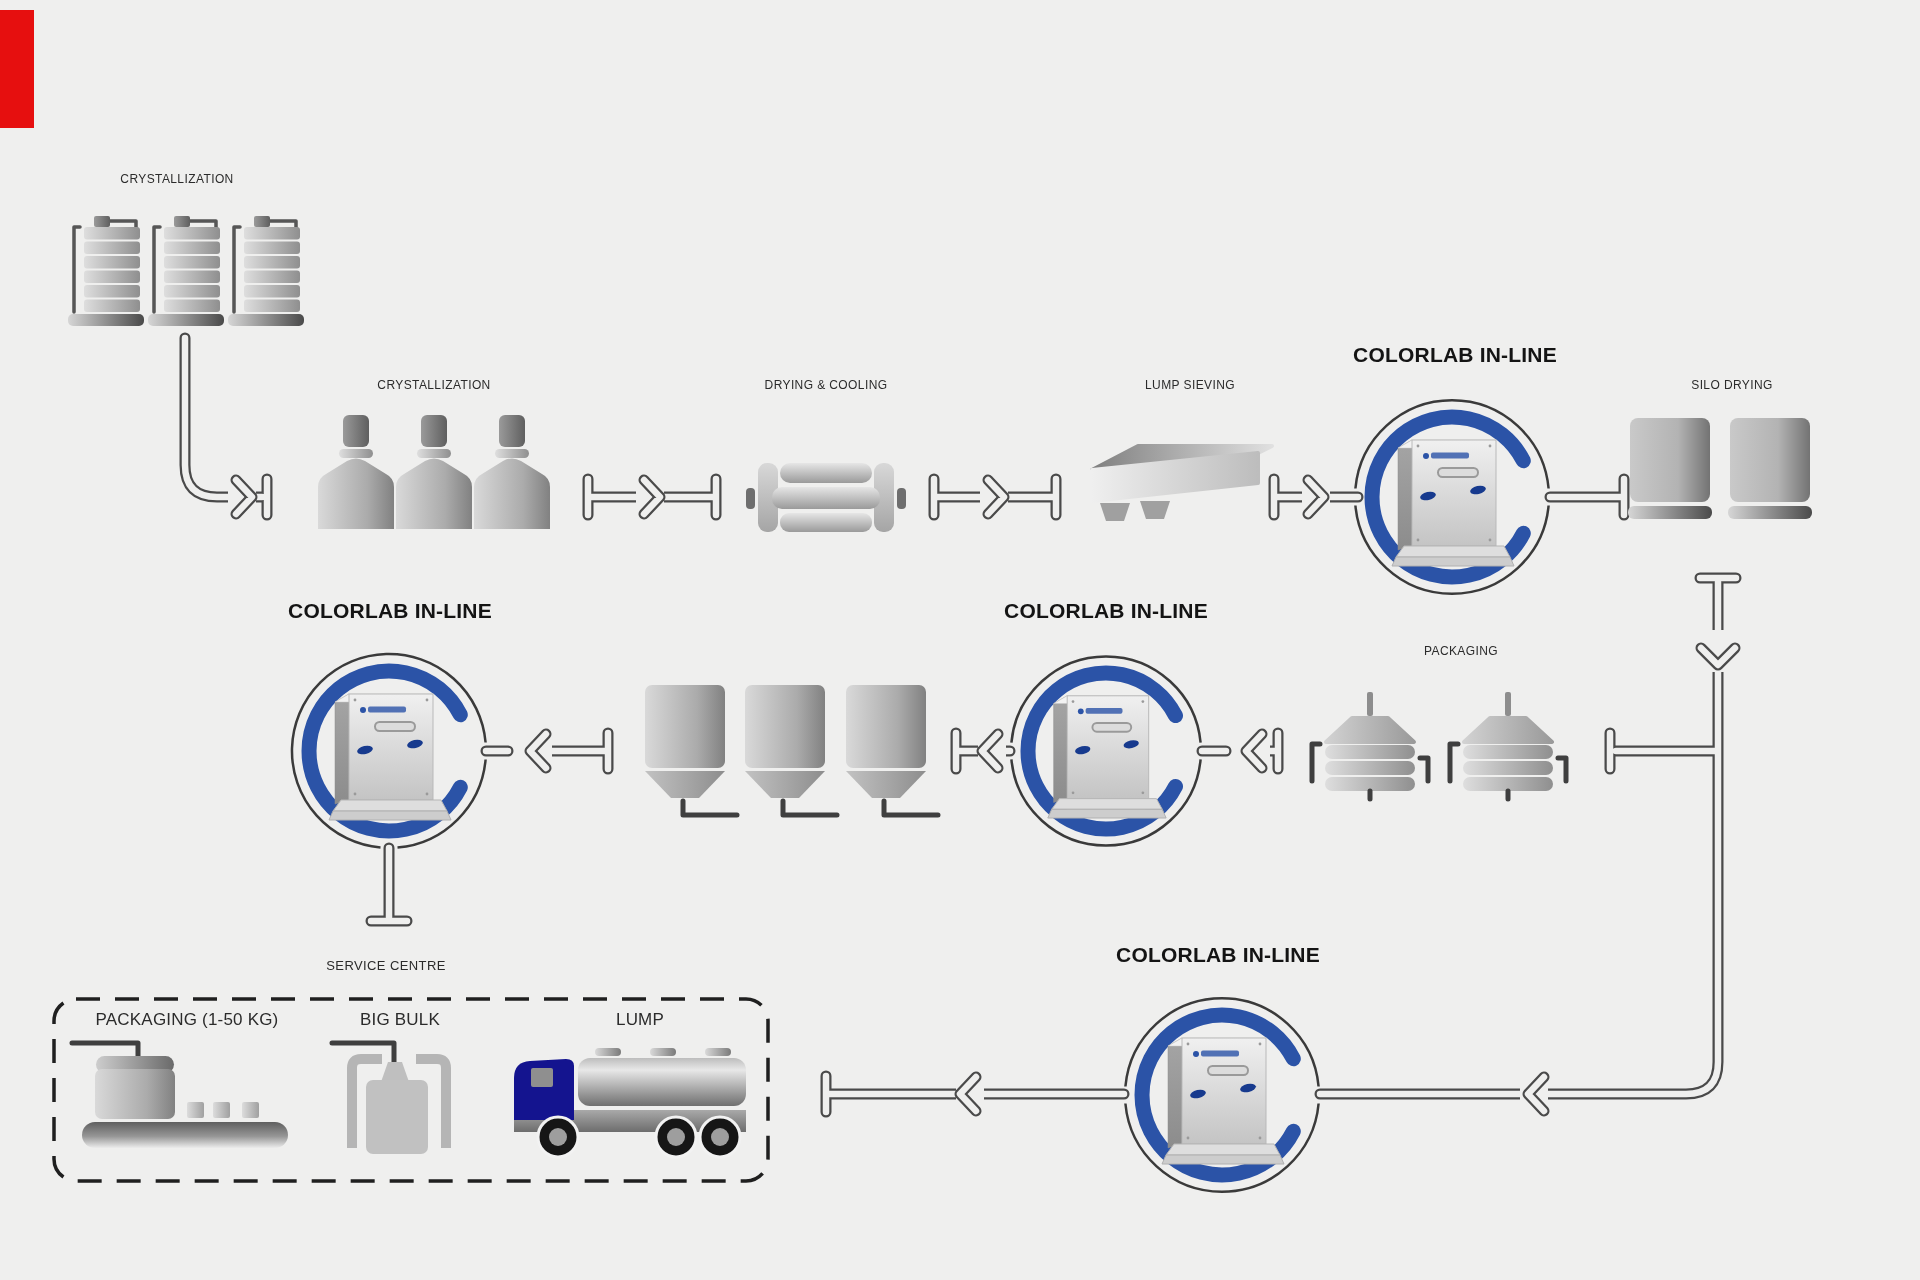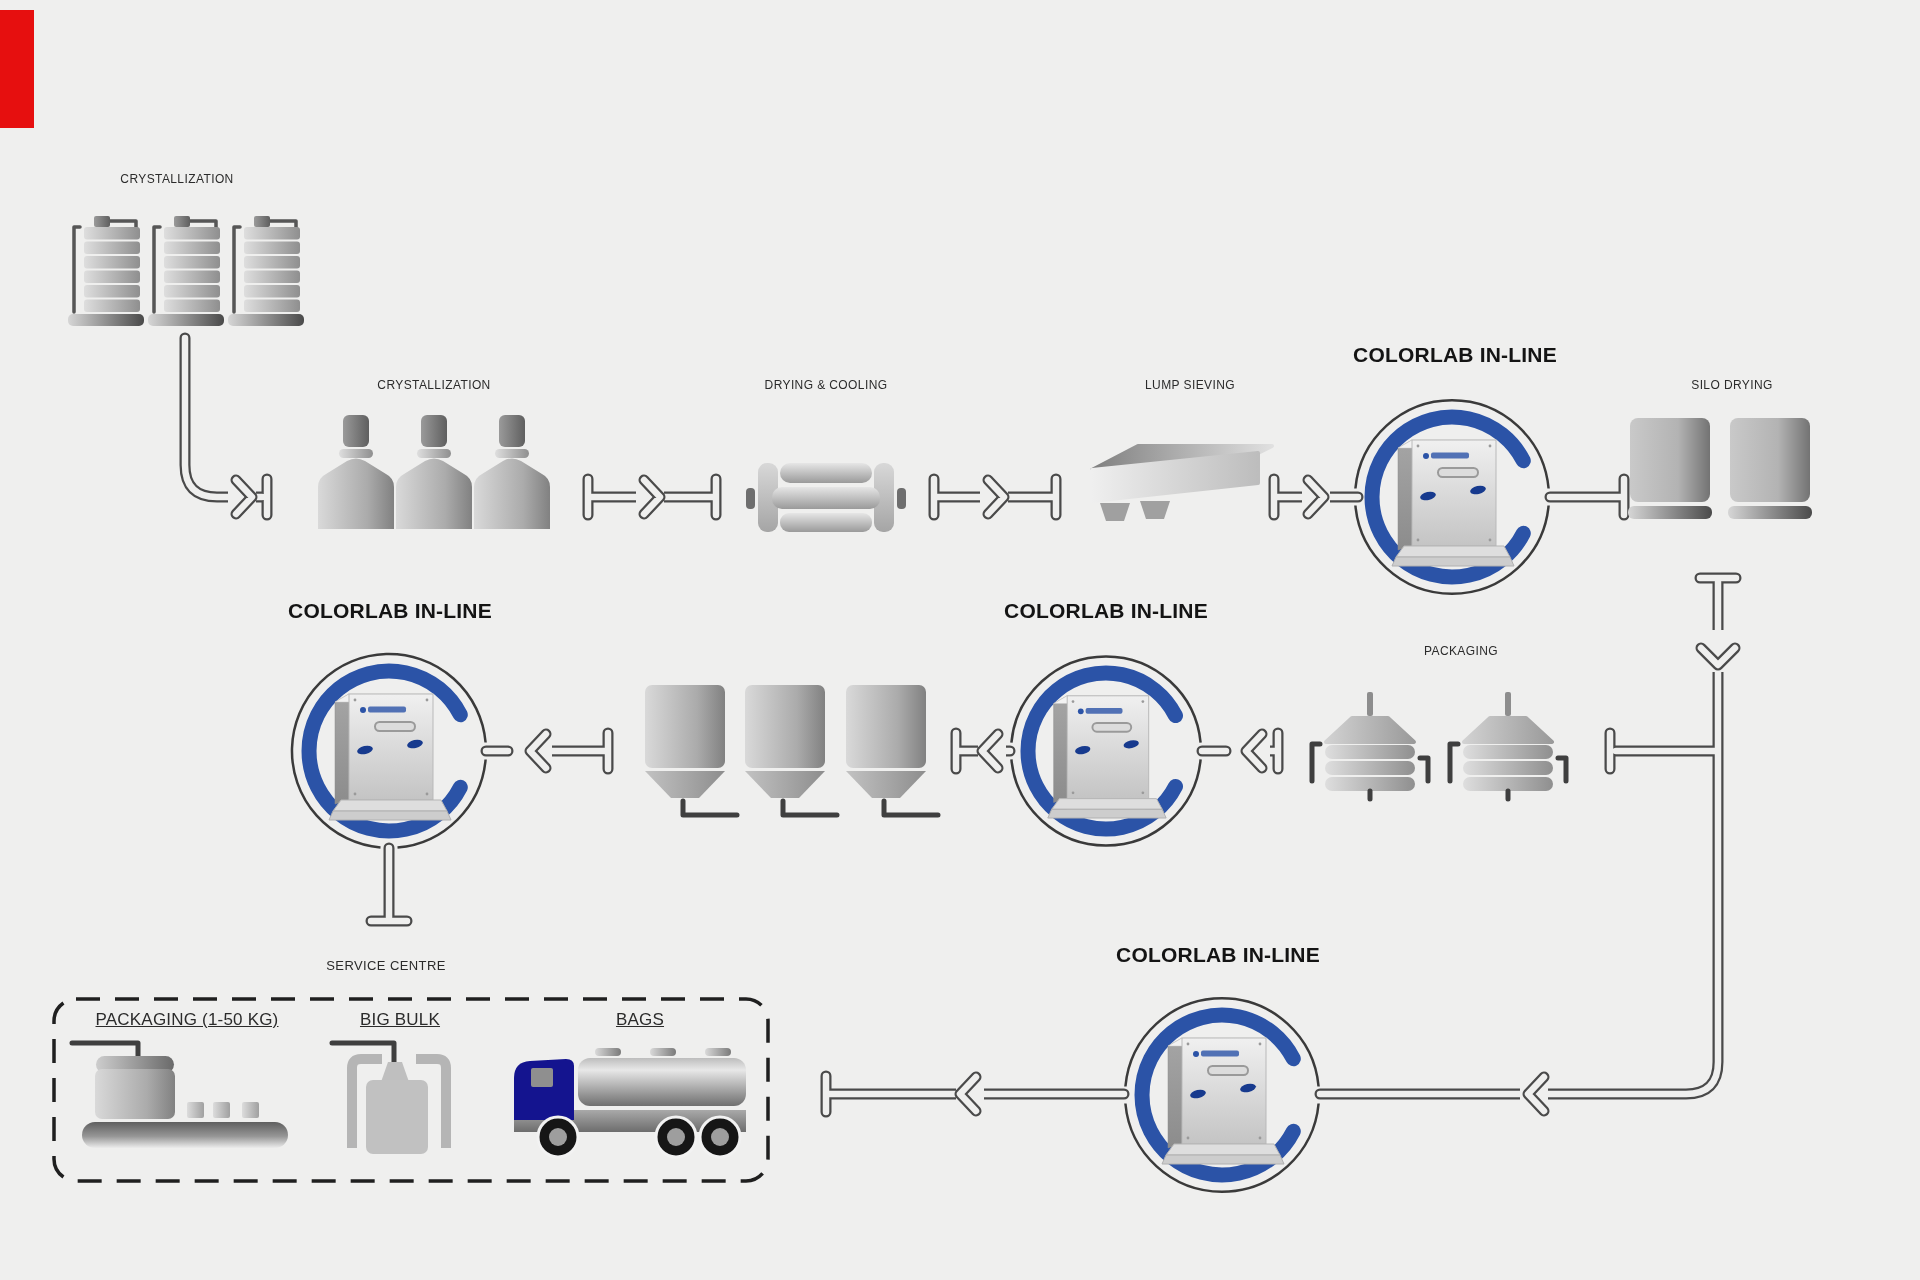--- a/index.html
+++ b/index.html
@@ -3,21 +3,21 @@
 <meta charset="utf-8">
 <style>
   html,body{margin:0;padding:0;background:#efefee;}
   #canvas{position:relative;width:1920px;height:1280px;background:#efefee;overflow:hidden;
           font-family:"Liberation Sans","DejaVu Sans",sans-serif;}
   svg{position:absolute;left:0;top:0;}
   .lbl{position:absolute;transform:translateX(-50%);font-size:12px;line-height:1.2;
        letter-spacing:.4px;color:#2b2b2b;white-space:nowrap;}
   .lbl.bold{font-weight:700;font-size:21px;letter-spacing:.2px;color:#141414;}
   .lbl.mid{font-size:13px;}
-  .lbl.small{font-size:17px;letter-spacing:.2px;text-decoration:underline;}
+  .lbl.small{font-size:17px;letter-spacing:.2px;}
   .red-marker{position:absolute;left:0;top:10px;width:34px;height:118px;background:#e60f0f;}
   .pipeO{stroke:#4a4a4a;stroke-width:11;fill:none;stroke-linecap:round;stroke-linejoin:round;}
   .patch{stroke:#efefee;stroke-width:14;fill:none;stroke-linecap:butt;}
   .pipeI{stroke:#efefee;stroke-width:6.5;fill:none;stroke-linecap:round;stroke-linejoin:round;}
   .ring{stroke:#3a3a3a;stroke-width:2.5;fill:none;}
   .bluearc{stroke:#2b53a7;stroke-width:15;fill:none;stroke-linecap:round;}
   .thin{stroke:#565656;stroke-width:3.5;fill:none;stroke-linecap:round;stroke-linejoin:round;}
   .outlet{stroke:#3f3f3f;stroke-width:5;fill:none;stroke-linecap:round;stroke-linejoin:round;}
 </style>
 </head>
@@ -362,15 +362,15 @@
   <div class="lbl" style="left:1190px;top:378px">LUMP SIEVING</div>
   <div class="lbl bold" style="left:1455px;top:342px">COLORLAB IN-LINE</div>
   <div class="lbl" style="left:1732px;top:378px">SILO DRYING</div>
   <div class="lbl bold" style="left:390px;top:598px">COLORLAB IN-LINE</div>
   <div class="lbl bold" style="left:1106px;top:598px">COLORLAB IN-LINE</div>
   <div class="lbl" style="left:1461px;top:644px">PACKAGING</div>
   <div class="lbl bold" style="left:1218px;top:942px">COLORLAB IN-LINE</div>
   <div class="lbl mid" style="left:386px;top:958px">SERVICE CENTRE</div>
   <div class="lbl small" style="left:187px;top:1010px">PACKAGING (1-50 KG)</div>
   <div class="lbl small" style="left:400px;top:1010px">BIG BULK</div>
-  <div class="lbl small" style="left:640px;top:1010px">BAGS</div>
+  <div class="lbl small" style="left:640px;top:1010px">LUMP</div>
 
 </div>
 
 </body></html>

